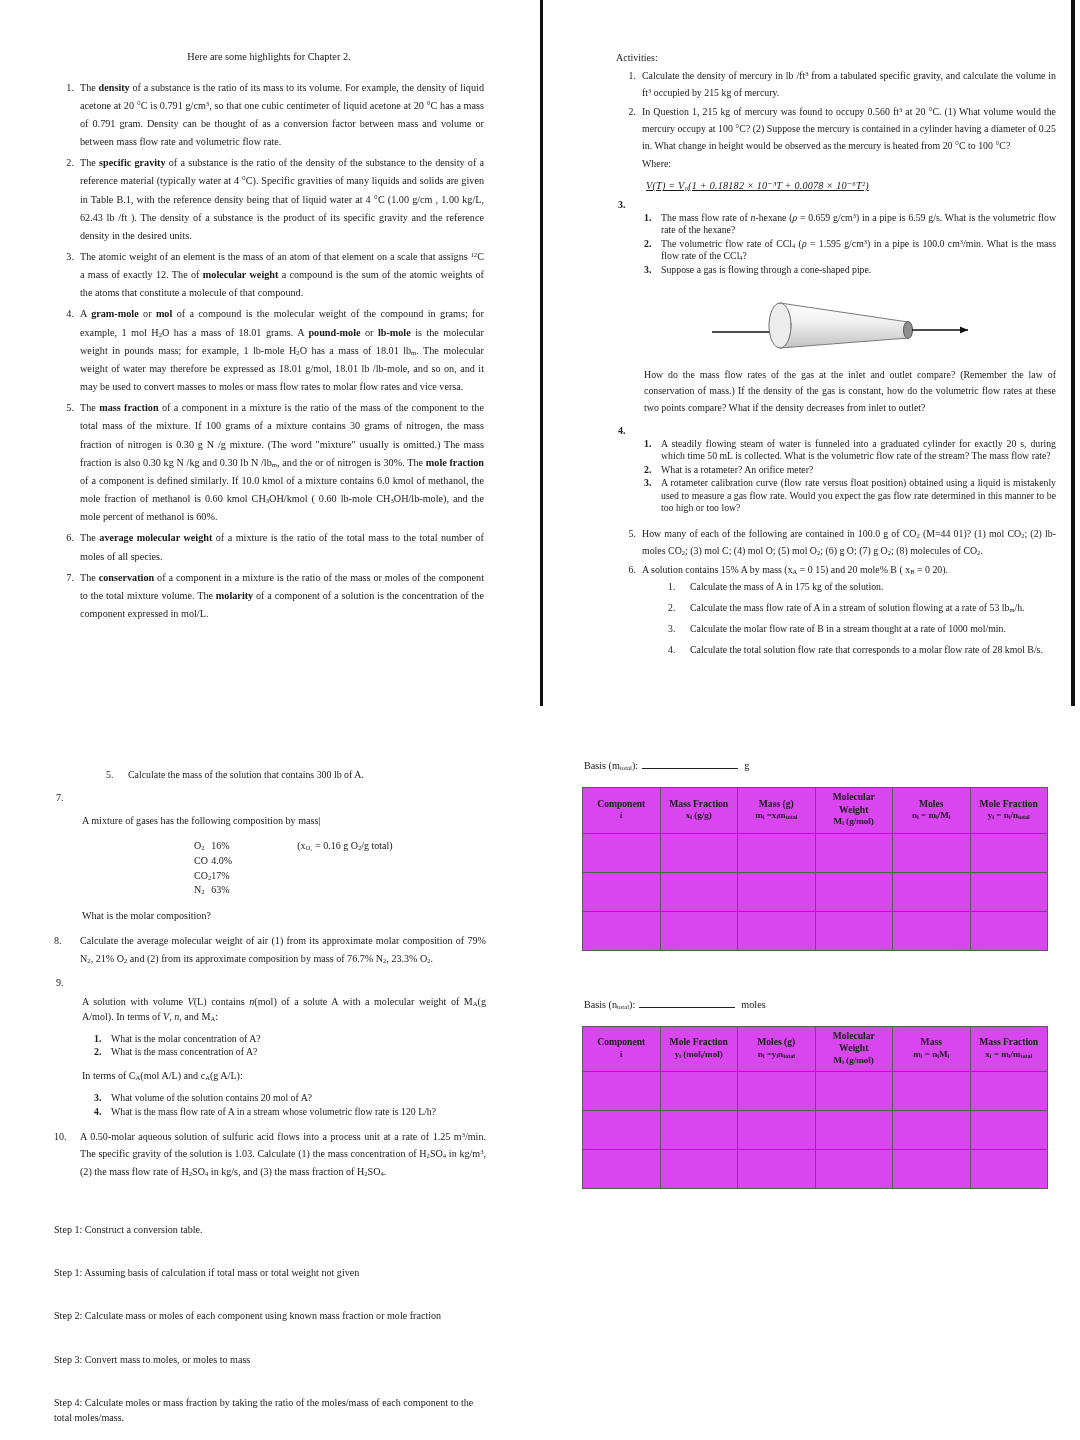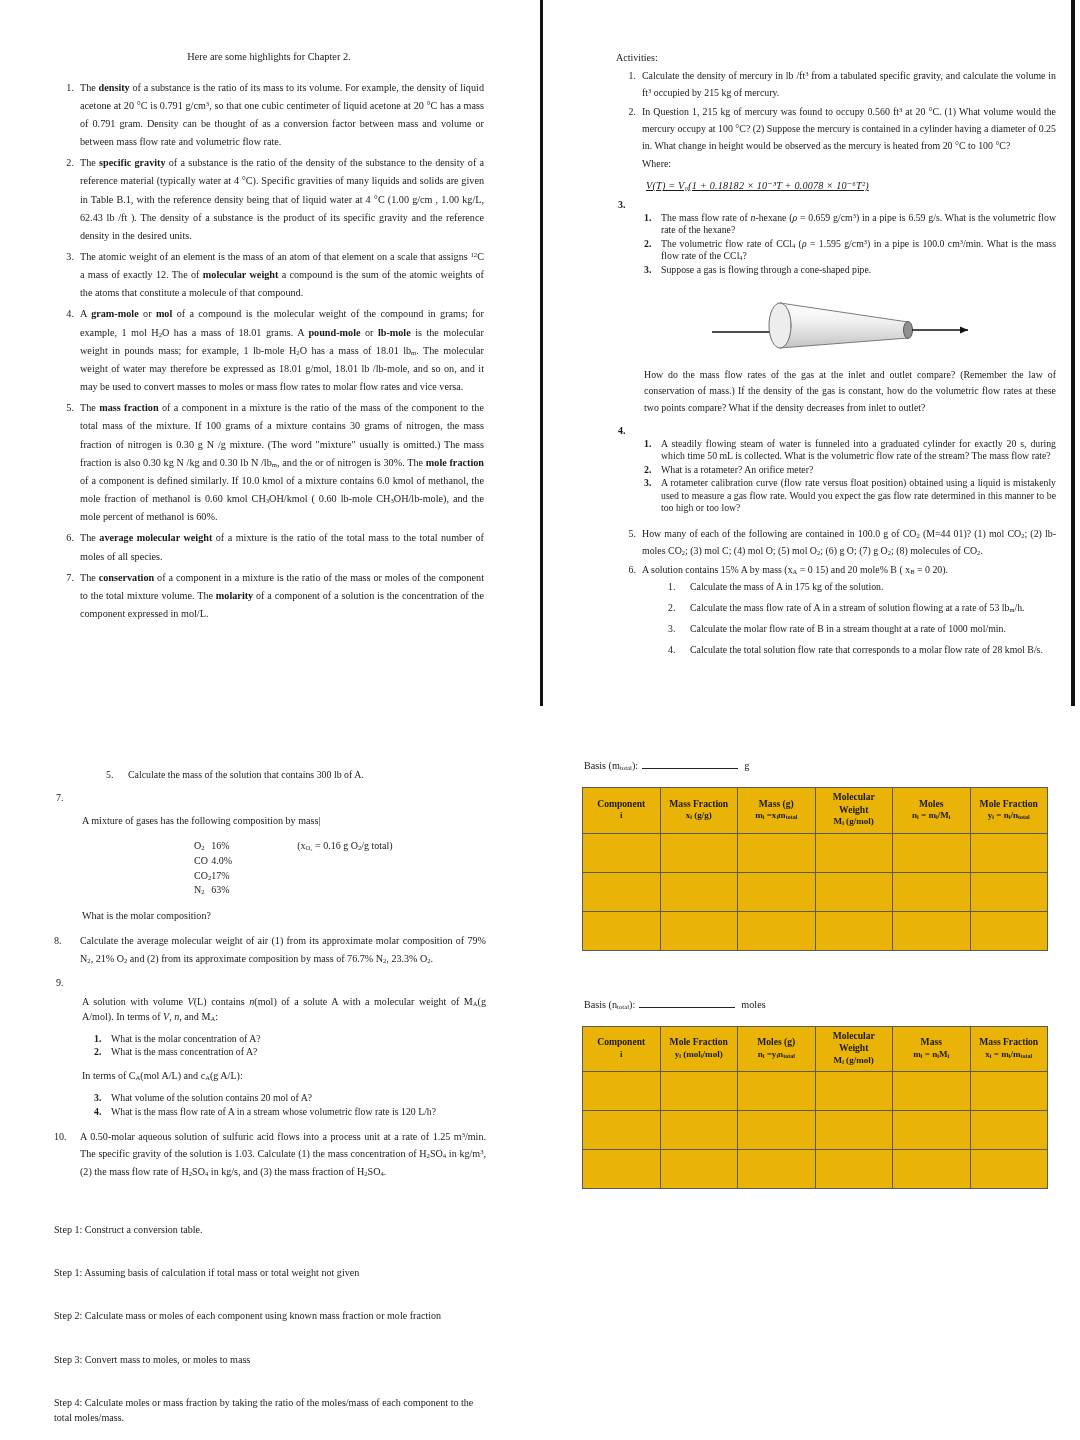--- a/index.html
+++ b/index.html
@@ -253,21 +253,21 @@
     display: inline-block;
     width: 96px;
     border-bottom: 1px solid #222;
     margin: 0 6px 0 4px;
     height: 10px;
   }
   table.calc {
     border-collapse: collapse;
     width: 466px;
     table-layout: fixed;
-    background: #eab308;
+    background: #d946ef;
   }
   table.calc th, table.calc td {
     border: 1px solid #5a5a5a;
     text-align: center;
     vertical-align: middle;
   }
   table.calc th {
     font-weight: bold;
     font-size: 9.6px;
     line-height: 1.3;

